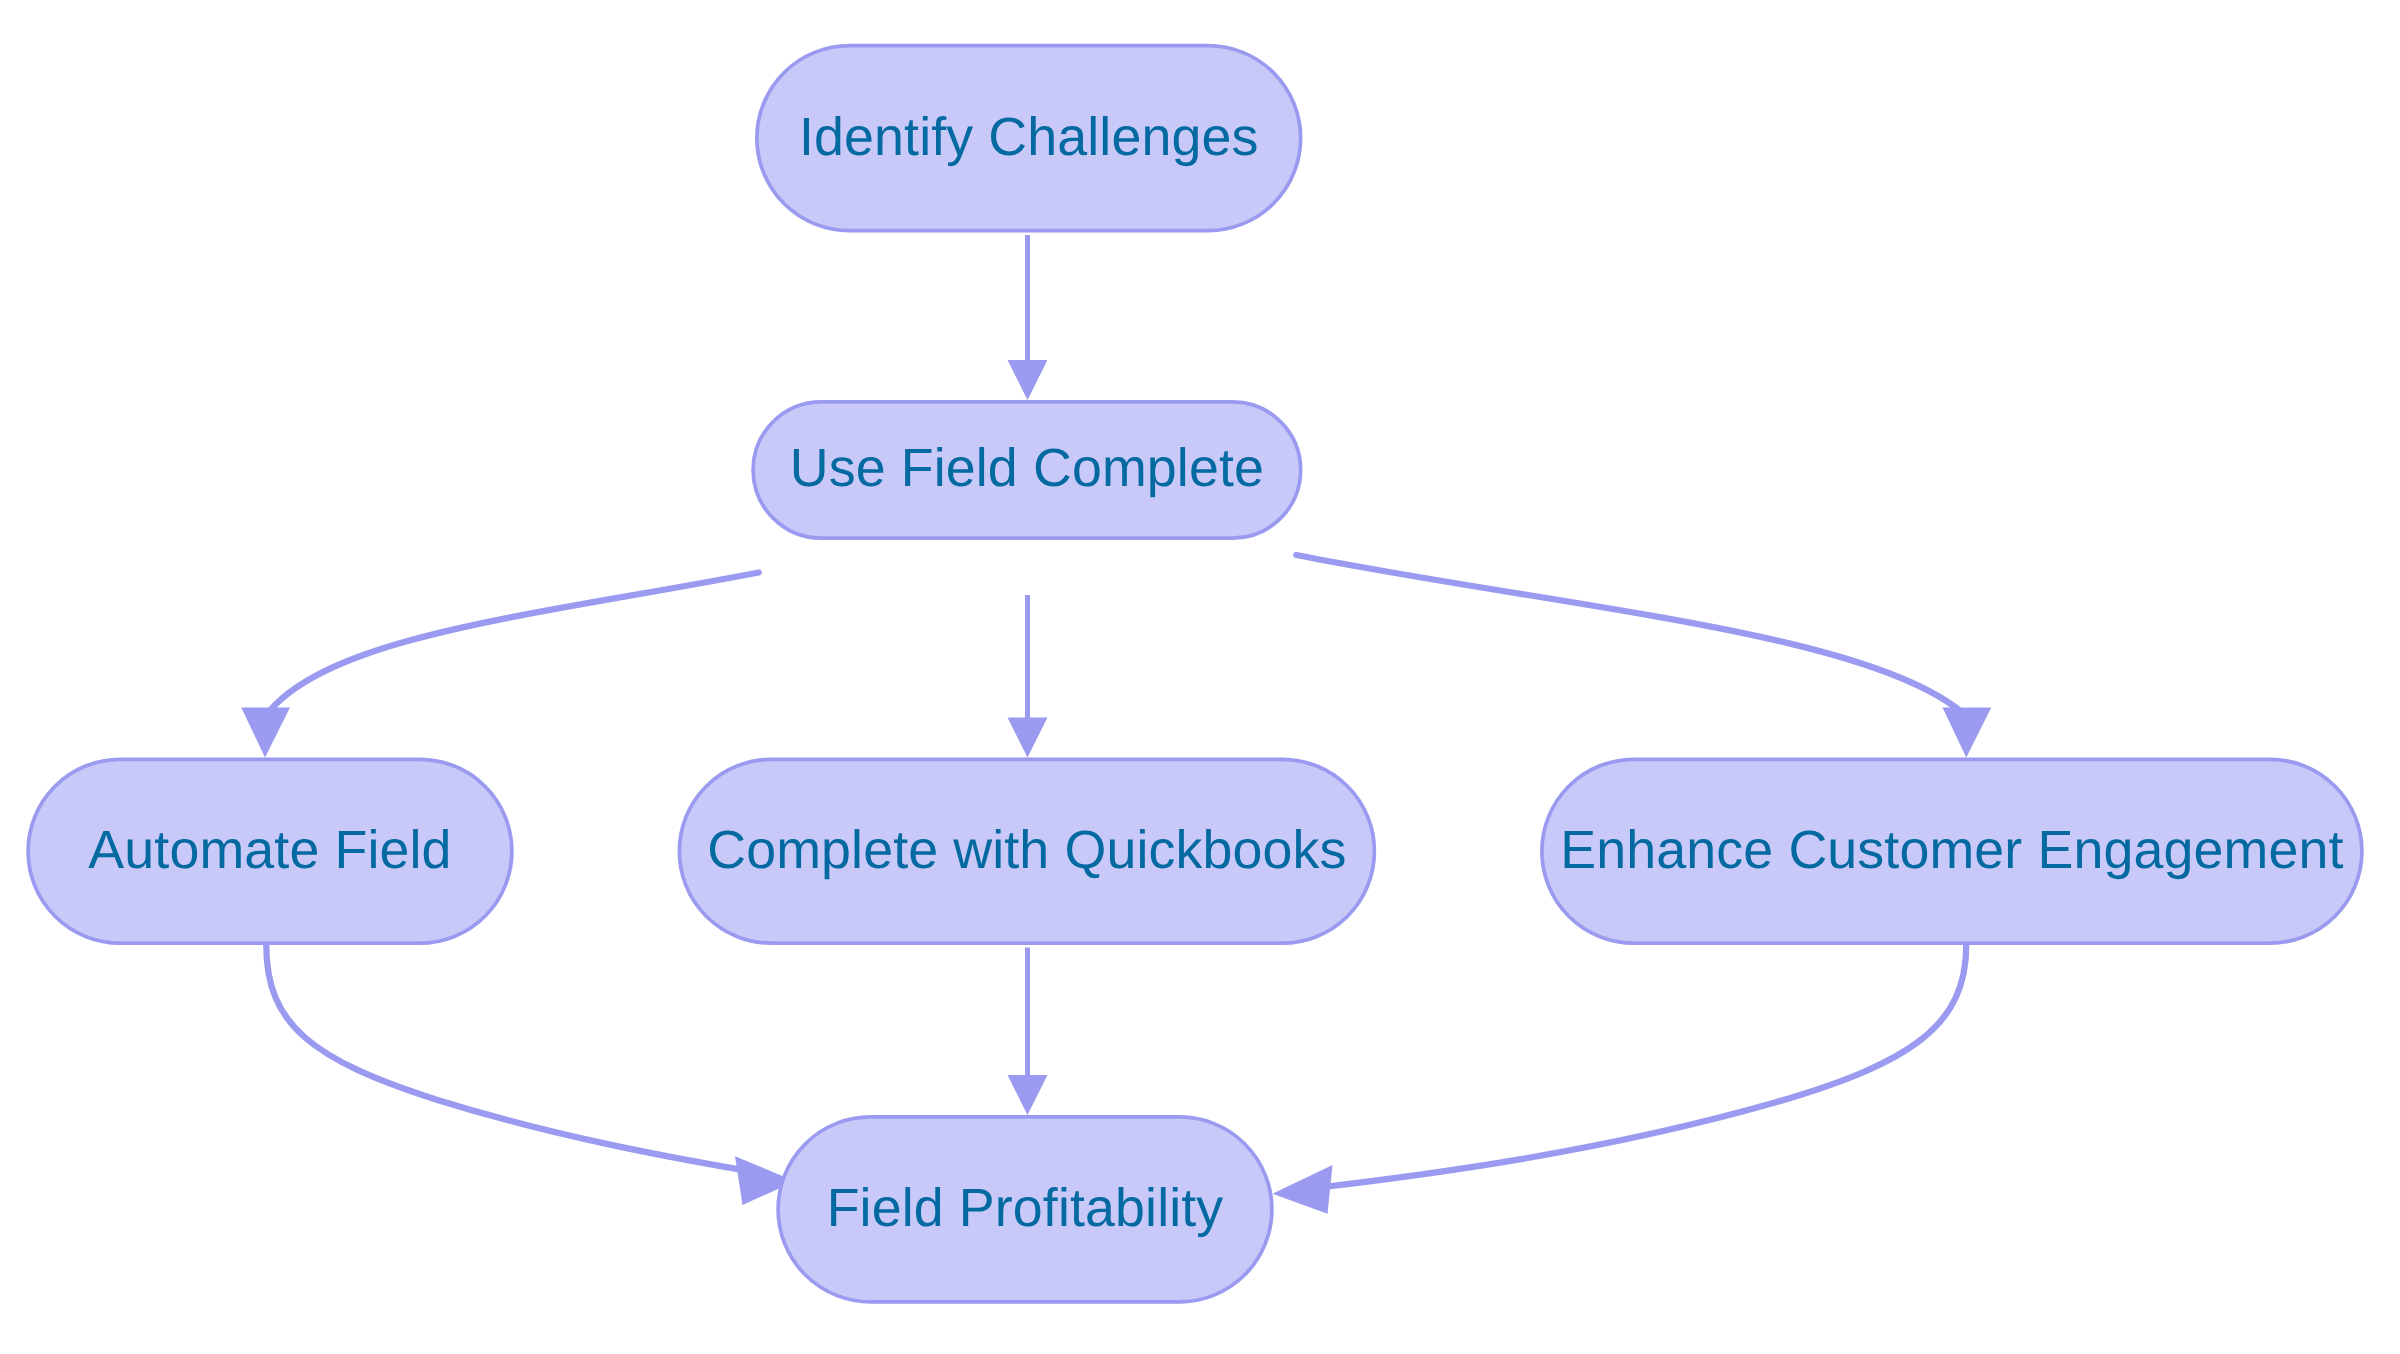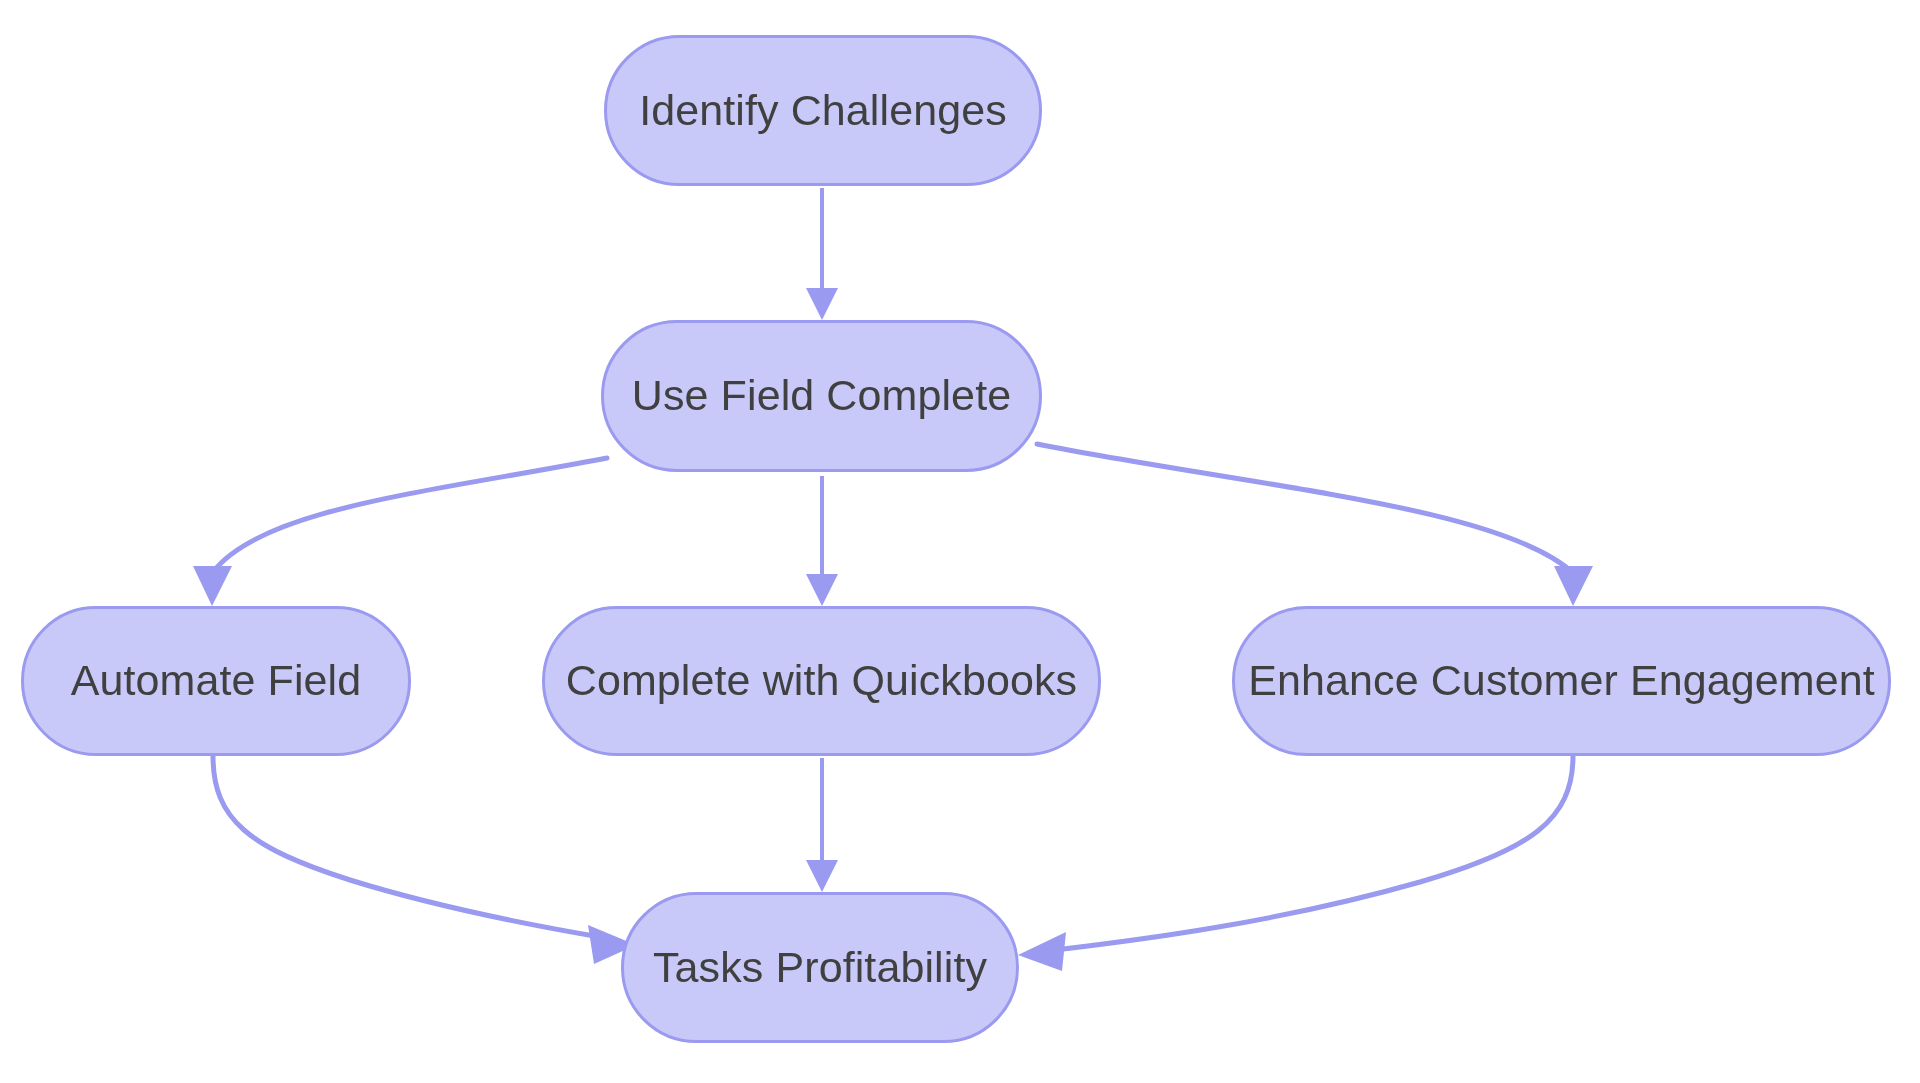--- a/index.html
+++ b/index.html
@@ -28,37 +28,37 @@
   }
   .node {
     position: absolute;
     box-sizing: border-box;
     display: flex;
     align-items: center;
     justify-content: center;
     background: #c9c9f9;
     border: 3px solid #9a9af0;
     border-radius: 78px;
-    color: #404040;
+    color: #0369a1;
     font-size: 43px;
     font-weight: 400;
     letter-spacing: 0.1px;
     line-height: 1.1;
     white-space: nowrap;
     text-align: center;
     z-index: 2;
   }
   .node-label {
     display: block;
     padding: 0 18px;
   }
 
   
   .node.n-identify-challenges        { left: 604px;  top: 35px;  width: 438px; height: 151px; }
-  .node.n-use-field-complete         { left: 601px;  top: 320px; width: 441px; height: 152px; }
+  .node.n-use-field-complete         { left: 601px;  top: 320px; width: 441px; height: 112px; }
   .node.n-automate-tasks             { left: 21px;   top: 606px; width: 390px; height: 150px; }
   .node.n-integrate-with-quickbooks  { left: 542px;  top: 606px; width: 559px; height: 150px; }
   .node.n-enhance-customer-engagement{ left: 1232px; top: 606px; width: 659px; height: 150px; justify-content: center; }
   .node.n-drive-profitability        { left: 621px;  top: 892px; width: 398px; height: 151px; }
 </style>
 </head>
 <body>
 
 <div id="canvas">
 
@@ -114,16 +114,16 @@
 
   <div class="node n-integrate-with-quickbooks">
     <span class="node-label">Complete with Quickbooks</span>
   </div>
 
   <div class="node n-enhance-customer-engagement">
     <span class="node-label">Enhance Customer Engagement</span>
   </div>
 
   <div class="node n-drive-profitability">
-    <span class="node-label">Tasks Profitability</span>
+    <span class="node-label">Field Profitability</span>
   </div>
 
 </div>
 
 </body></html>

